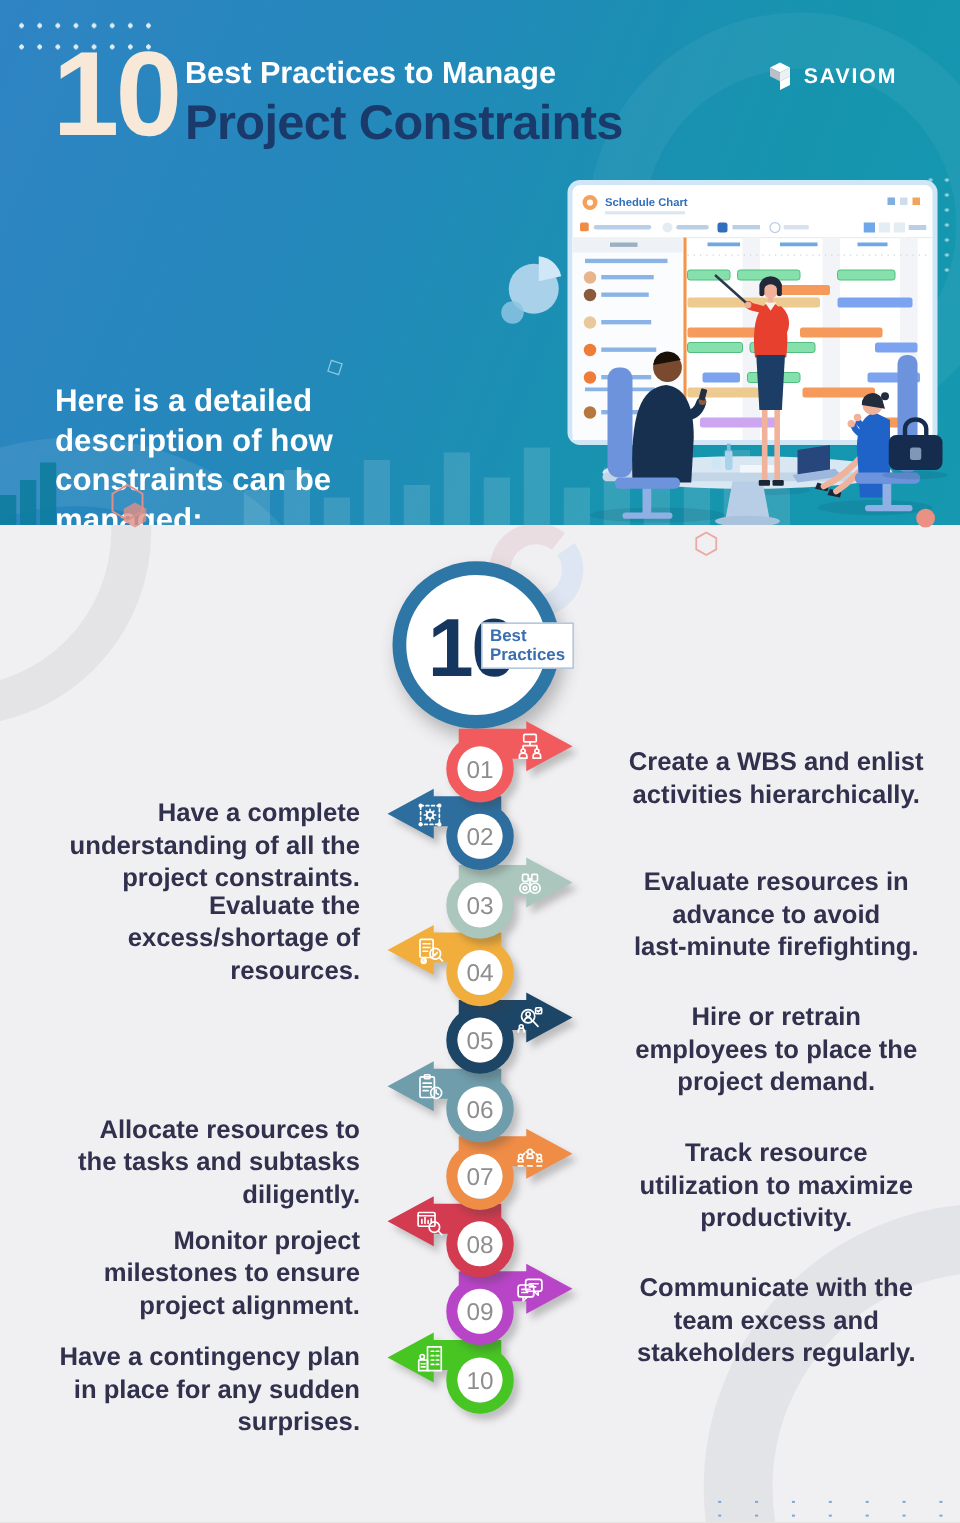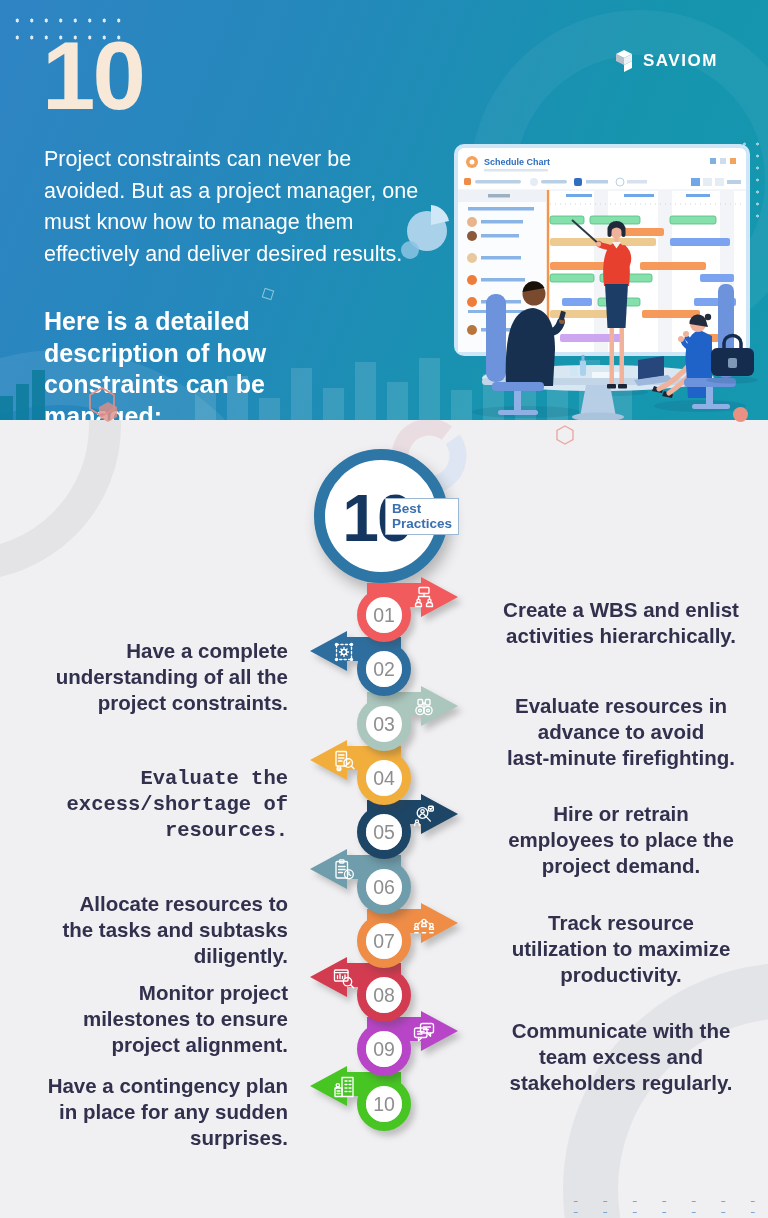--- a/index.html
+++ b/index.html
@@ -107,32 +107,35 @@
       <i style="height:60px"></i>
         <i style="height:48px"></i>
     </div>
     <div class="mini-bars">
       <i style="height:24px"></i>
         <i style="height:36px"></i>
         <i style="height:50px"></i>
     </div>
 
     <div class="big10">10</div>
+    <div class="title-col">
+      <div class="title1">Best Practices to Manage</div>
+      <div class="title2">Project Constraints</div>
+    </div>
 
     <div class="logo">
       <svg width="24" height="26" viewBox="0 0 24 26">
         <path d="M4 6 L12 2 L20 6 L12 10 Z" fill="#ffffff"></path>
         <path d="M4 6 L12 10 L12 17 L4 13 Z" fill="#b9c0ca"></path>
         <path d="M20 6 L20 13 L12 17 L12 10 Z" fill="#eef1f4"></path>
         <path d="M20 13 L12 17 L12 24 L20 20 Z" fill="#ffffff"></path>
       </svg>
       <span class="logo-text">SAVIOM</span>
     </div>
 
-    <div class="intro1">Project constraints can never be avoided. But as a project manager, one must know how to manage them effectively and deliver desired results.</div>
     <div class="intro2">Here is a detailed description of how constraints can be managed:</div>
 
     <svg class="pie" width="60" height="64">
       <circle cx="27" cy="33" r="20" fill="#a9d1ea"></circle>
       <path d="M31 27 L31 7 A20 20 0 0 1 49 23 Z" fill="#cfe7f6"></path>
       <circle cx="10" cy="52" r="9" fill="#8cc3e2" opacity=".85"></circle>
     </svg>
 
     <svg class="illus" width="318" height="286" viewBox="0 0 318 286">
 
@@ -347,21 +350,21 @@
         <g transform="translate(23,9)" stroke="#ffffff" stroke-width="1.35" fill="none" stroke-linecap="round" stroke-linejoin="round">
           <rect x="4" y="2.5" width="10.5" height="14.5" rx="1"></rect>
           <path d="M6.5 6h5.5 M6.5 9h5.5 M6.5 12h3.5"></path>
           <circle cx="16.2" cy="14" r="4.3"></circle>
           <path d="M19.3 17.1L22 19.8"></path>
           <path d="M14.5 14.1l1.2 1.2 2.1-2.3"></path>
           <circle cx="7" cy="19.8" r="1.9"></circle>
           <path d="M6.2 19.8l.7.7 1.2-1.3"></path>
         </g>
       </svg>
-      <div class="item-text left" style="top: 766px; font-family: Liberation Mono, monospace;">Evaluate the
+      <div class="item-text left" style="top: 712px;">Evaluate the
 excess/shortage of
 resources.</div>
       <svg class="marker" width="150" height="70" viewBox="0 0 150 70" style="left: 309px; top: 794px; z-index: 36;">
         <g>
           <path d="M58 6 H112 V0 L149 20 L112 40 V30 H58 Z" fill="#1d4566"></path>
           <circle cx="75" cy="38" r="22.5" fill="none" stroke="#1d4566" stroke-width="9" stroke-dasharray="108.8 17.7 1000"></circle>
           <circle cx="75" cy="38" r="18" fill="#ffffff"></circle>
         </g>
         <text x="75" y="45" text-anchor="middle" font-size="19.5" fill="#8e8e8e">05</text>
         <g transform="translate(103,9)" stroke="#ffffff" stroke-width="1.35" fill="none" stroke-linecap="round" stroke-linejoin="round">

